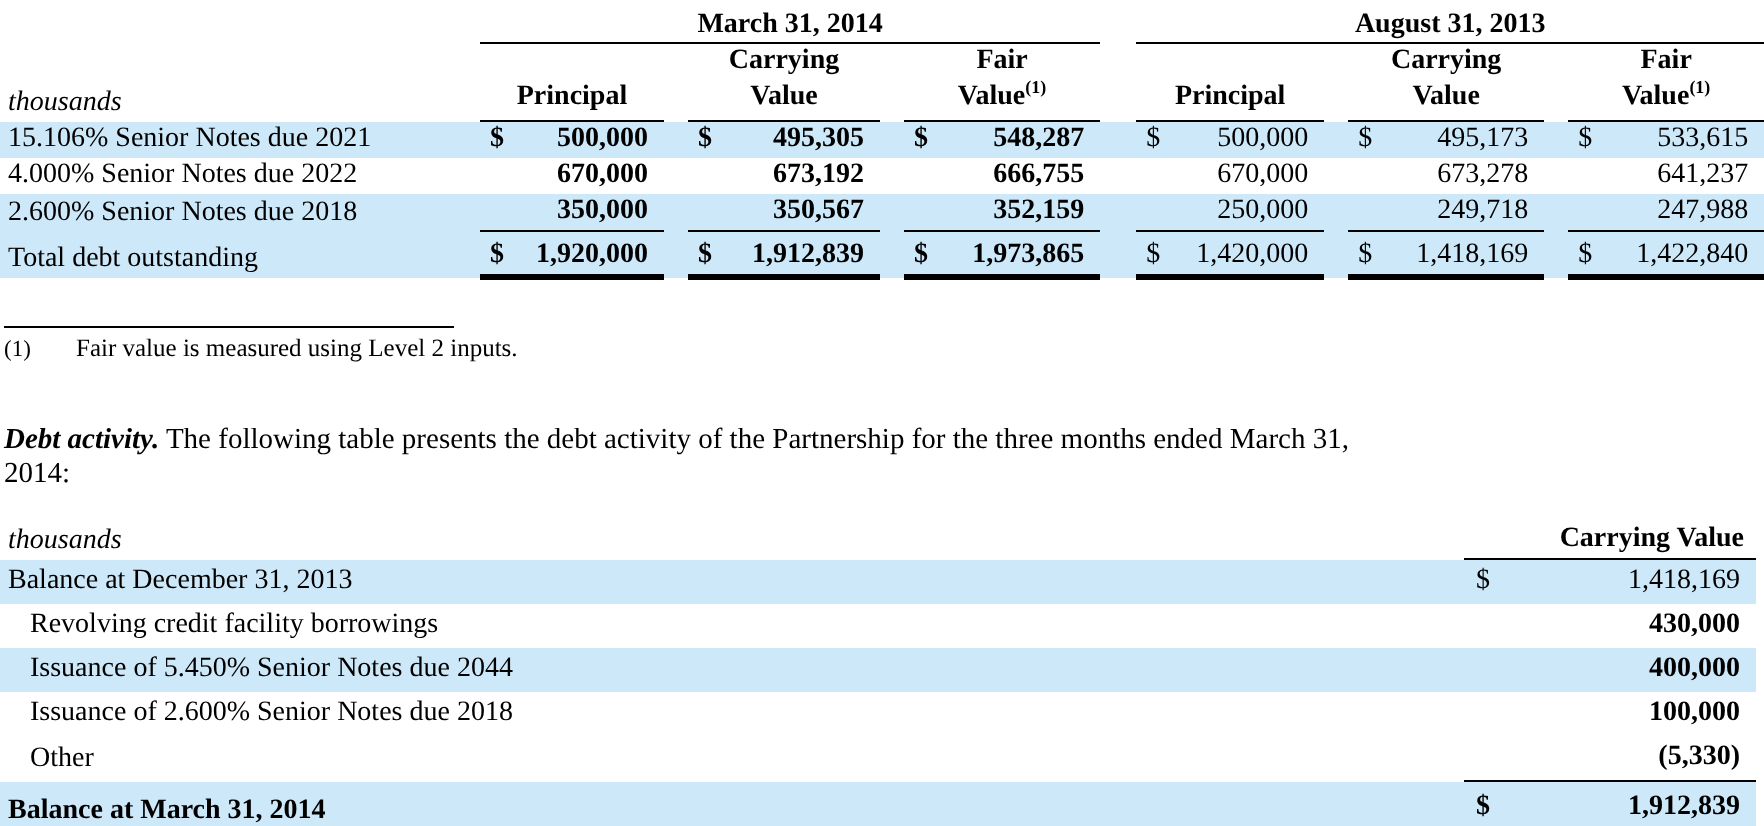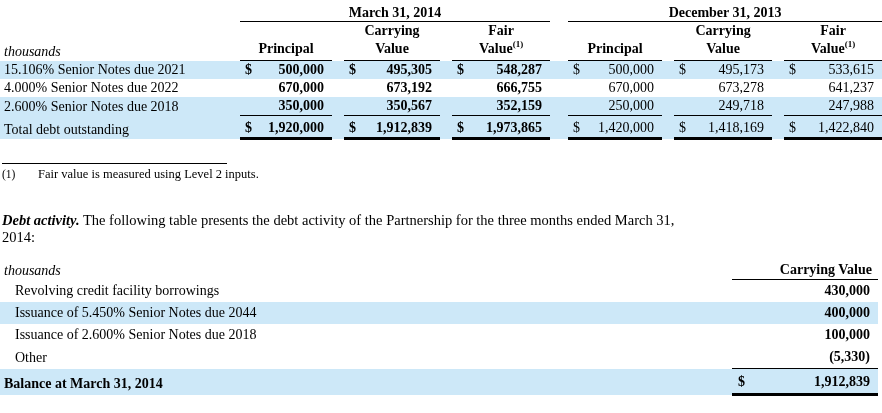--- a/index.html
+++ b/index.html
@@ -156,21 +156,21 @@
         <col style="width:12px">
       <col style="width:22px">
         <col style="width:76px">
     </colgroup>
 
     <tbody>
         <tr class="prow">
       <td></td>
       <td colspan="8" class="period">March 31, 2014</td>
       <td></td>
-      <td colspan="8" class="period">December 31, 2013</td>
+      <td colspan="8" class="period">August 31, 2013</td>
     </tr>
 
     <tr class="hrow">
       <td class="unit">thousands</td>
       <td colspan="2" class="colhead">
             <div class="hdr1">Principal</div>
           </td>
       <td></td>
       <td colspan="2" class="colhead">
             <div class="hdrwrap">Carrying Value</div>
@@ -295,20 +295,25 @@
         <col style="width:28px">
         <col style="width:118px">
     </colgroup>
 
     <tbody>
         <tr class="hrow2">
       <td class="lbl2 unit">thousands</td>
       <td colspan="2" class="ch2">Carrying Value</td>
     </tr>
 
+    <tr class="hl">
+      <td class="lbl2">Balance at December 31, 2013</td>
+      <td class="sign2">$</td>
+      <td class="val2">1,418,169</td>
+    </tr>
 
     <tr>
       <td class="lbl2 ind">Revolving credit facility borrowings</td>
       <td class="sign2 b"></td>
       <td class="val2 b">430,000</td>
     </tr>
 
     <tr class="hl">
       <td class="lbl2 ind">Issuance of 5.450% Senior Notes due 2044</td>
       <td class="sign2 b"></td>

